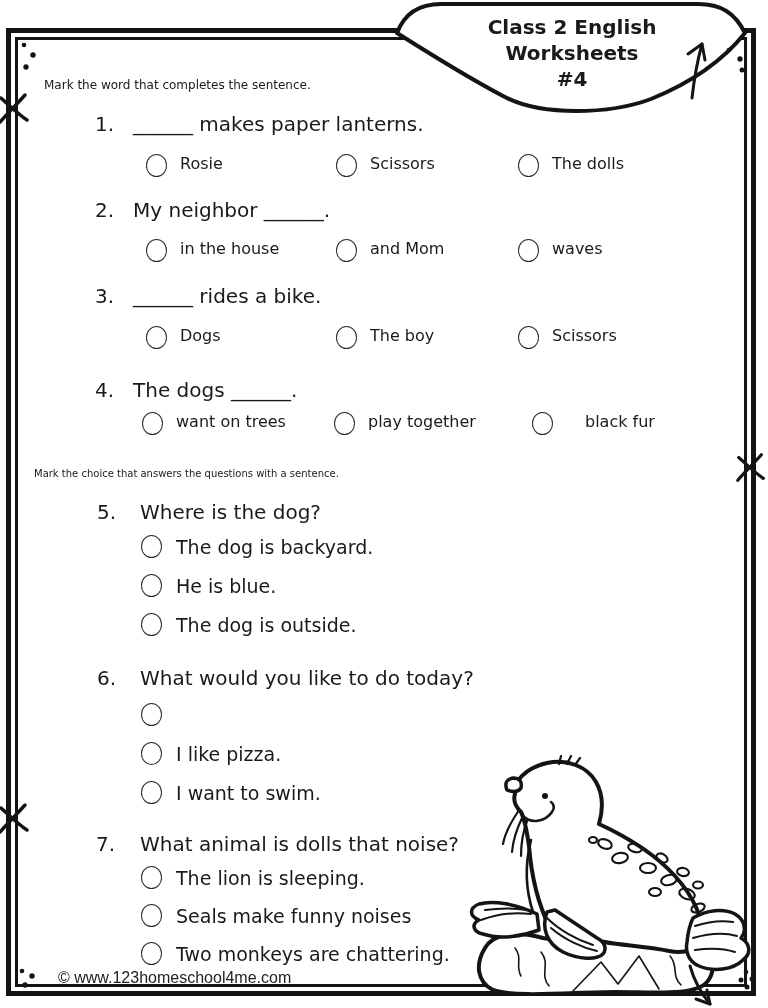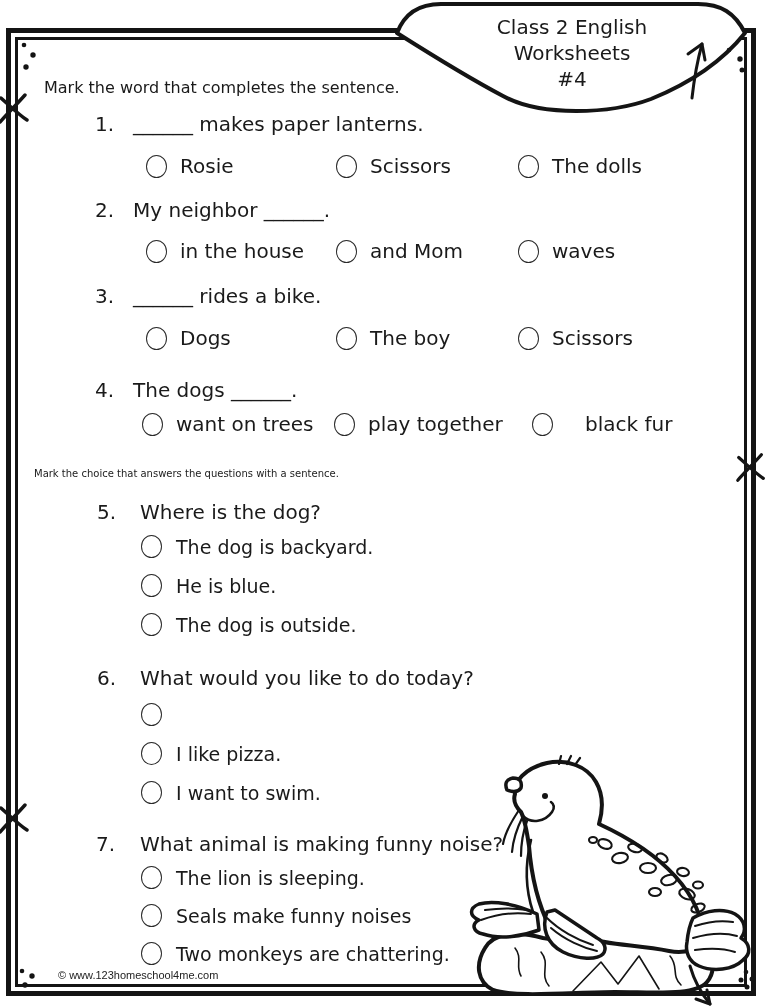--- a/index.html
+++ b/index.html
@@ -4,33 +4,33 @@
 <style>
   html,body{margin:0;padding:0;background:#fff;}
   .page{position:relative;width:768px;height:1008px;background:#ffffff;overflow:hidden;
         font-family:"DejaVu Sans","Liberation Sans",sans-serif;color:#1a1a1a;}
   .border-outer{position:absolute;left:6px;top:28px;width:750px;height:968px;
         border:5px solid #141414;box-sizing:border-box;z-index:1;}
   .border-inner{position:absolute;left:15px;top:37px;width:732px;height:950px;
         border:3px solid #141414;box-sizing:border-box;z-index:1;}
   .banner-svg{position:absolute;left:383px;top:0;z-index:3;}
   .banner-text{position:absolute;left:428px;top:14px;width:288px;text-align:center;
-        z-index:4;font-weight:normal;font-size:20px;line-height:26px;}
+        z-index:4;font-weight:bold;font-size:20px;line-height:26px;}
   .myname{position:absolute;left:48px;top:42px;font-size:15px;z-index:2;white-space:nowrap;}
   .name-line{display:inline-block;width:238px;height:14px;border-bottom:2px solid #1a1a1a;margin-left:6px;}
-  .instr{position:absolute;font-size:16px;z-index:2;white-space:nowrap;}
+  .instr{position:absolute;font-size:12px;z-index:2;white-space:nowrap;}
   .q{position:absolute;left:0;width:768px;font-size:20px;z-index:2;}
   .q-num{position:absolute;left:95px;}
   .q-text{position:absolute;left:133px;white-space:nowrap;}
   .optrow{position:absolute;left:0;width:768px;z-index:2;}
-  .opt{position:absolute;display:flex;align-items:center;gap:13px;font-size:20px;white-space:nowrap;}
+  .opt{position:absolute;display:flex;align-items:flex-start;gap:13px;font-size:16px;white-space:nowrap;}
   .sopt{position:absolute;left:141px;display:flex;align-items:center;gap:14px;font-size:19px;z-index:2;white-space:nowrap;}
   .bubble{width:21px;height:23px;border:1.7px solid #2b2b2b;border-radius:50%;
         flex:0 0 auto;background:#fff;box-sizing:border-box;}
-  .copyright{position:absolute;left:58px;top:969px;font-size:11px;z-index:2;
+  .copyright{position:absolute;left:58px;top:969px;font-size:16px;z-index:2;
         font-family:"Liberation Sans",sans-serif;color:#222;}
   .deco{position:absolute;z-index:4;}
   svg .ink{stroke:#141414;fill:none;stroke-linecap:round;stroke-linejoin:round;}
   svg .fillw{fill:#ffffff;}
 </style>
 </head>
 <body>
 
 <div class="page">
 
@@ -160,21 +160,21 @@
     <span class="bubble"></span>
     <span>I like pizza.</span>
     </div>
   <div class="sopt" style="top:781px">
     <span class="bubble"></span>
     <span>I want to swim.</span>
     </div>
 
   <div class="q" style="top:832px">
     <span class="q-num" style="left:96px">7.</span>
-    <span class="q-text" style="left:140px">What animal is making funny noise?</span>
+    <span class="q-text" style="left:140px">What animal is dolls that noise?</span>
   </div>
   <div class="sopt" style="top:866px">
     <span class="bubble"></span>
     <span>The lion is sleeping.</span>
     </div>
   <div class="sopt" style="top:904px">
     <span class="bubble"></span>
     <span>Seals make funny noises</span>
     </div>
   <div class="sopt" style="top:942px">

